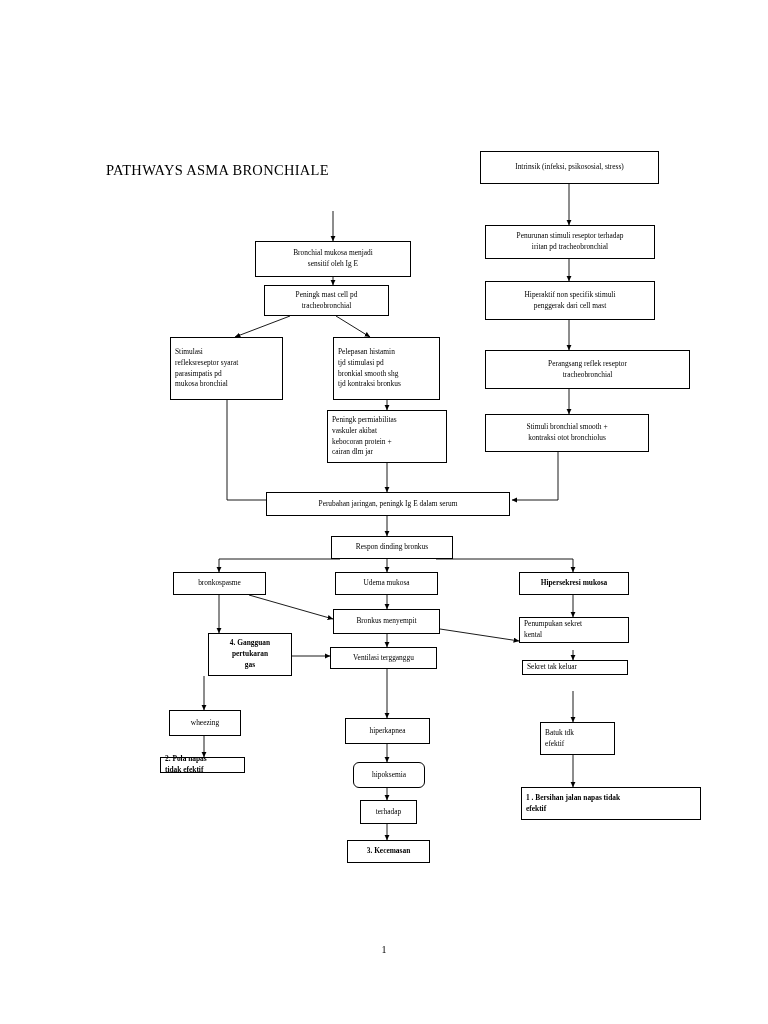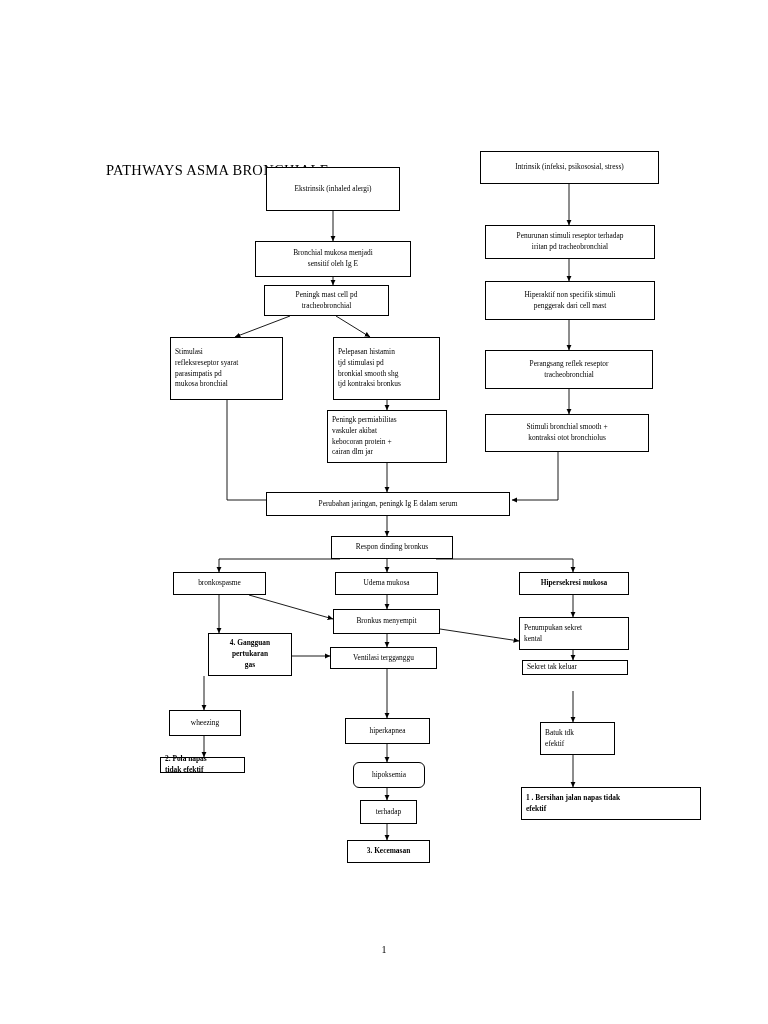--- a/index.html
+++ b/index.html
@@ -140,23 +140,20 @@
       <path d="M387,744 L387,762"></path>
 
       <path d="M573,755 L573,787"></path>
 
       <path d="M387,788 L387,800"></path>
 
       <path d="M387,824 L387,840"></path>
     </g>
   </svg>
 
-  <div class="node center middle" style="left:266px; top:167px; width:134px; height:44px;">
-    <span class="txt">Ekstrinsik (inhaled alergi)</span>
-  </div>
 
   <div class="node center middle" style="left:480px; top:151px; width:179px; height:33px;">
     <span class="txt">Intrinsik (infeksi, psikososial, stress)</span>
   </div>
 
   <div class="node center middle" style="left:255px; top:241px; width:156px; height:36px;">
     <span class="txt">Bronchial mukosa menjadi
 sensitif oleh Ig E</span>
   </div>
 
@@ -182,21 +179,21 @@
 mukosa bronchial</span>
   </div>
 
   <div class="node middle" style="left:333px; top:337px; width:107px; height:63px;">
     <span class="txt">Pelepasan histamin
 tjd stimulasi pd
 bronkial smooth shg
 tjd kontraksi bronkus</span>
   </div>
 
-  <div class="node center middle" style="left:485px; top:350px; width:168px; height:39px;">
+  <div class="node center middle" style="left:485px; top:350px; width:205px; height:39px;">
     <span class="txt">Perangsang reflek reseptor
 tracheobronchial</span>
   </div>
 
   <div class="node middle" style="left:327px; top:410px; width:120px; height:53px;">
     <span class="txt">Peningk permiabilitas
 vaskuler akibat
 kebocoran protein +
 cairan dlm jar</span>
   </div>
@@ -223,21 +220,21 @@
   </div>
 
   <div class="node center middle" style="left:519px; top:572px; width:110px; height:23px;font-weight:bold;">
     <span class="txt">Hipersekresi mukosa</span>
   </div>
 
   <div class="node center middle" style="left:333px; top:609px; width:107px; height:25px;">
     <span class="txt">Bronkus menyempit</span>
   </div>
 
-  <div class="node middle" style="left:519px; top:617px; width:110px; height:33px;">
+  <div class="node middle" style="left:519px; top:617px; width:110px; height:26px;">
     <span class="txt">Penumpukan sekret
 kental</span>
   </div>
 
   <div class="node center middle bold" style="left:208px; top:633px; width:84px; height:43px;">
     <span class="txt">4. Gangguan
 pertukaran
 gas</span>
   </div>
 

